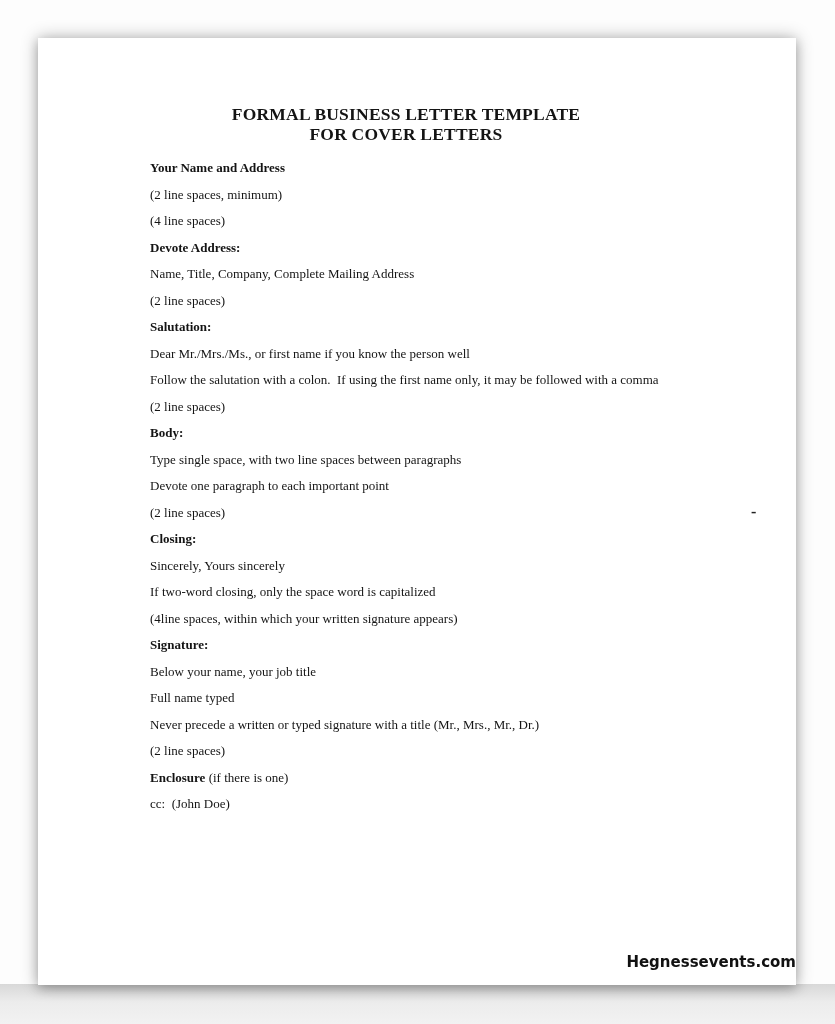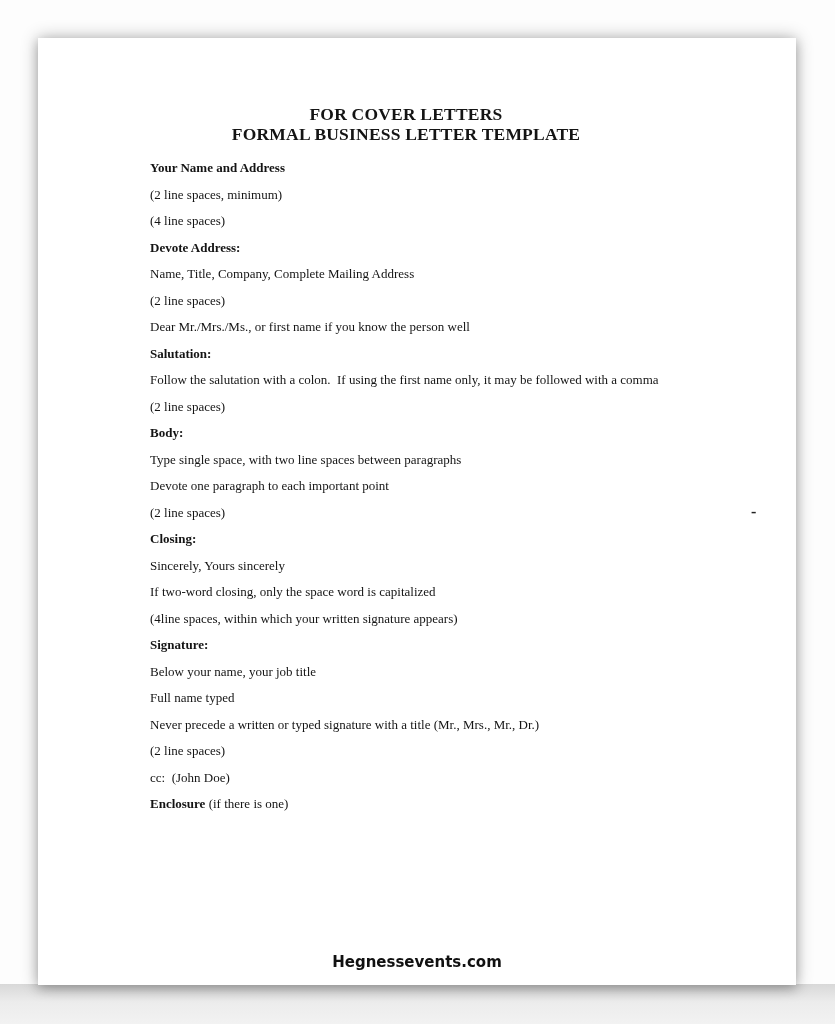--- a/index.html
+++ b/index.html
@@ -50,63 +50,63 @@
     left:713px; top:465px;
     font-size:16px;
     font-weight:bold;
     color:#222;
     font-family:"Liberation Serif", serif;
   }
   .footer {
     position:absolute;
     left:0; right:0;
     bottom:14px;
-    text-align:center;
+    text-align:right;
     font-family:"DejaVu Sans", sans-serif;
     font-weight:bold;
     font-size:15px;
     color:#111;
   }
 </style>
 </head>
 <body>
 
 <div class="bottom-shade"></div>
 
 <div class="sheet">
   <div class="content">
     <div class="doc-title">
+      <div>FORMAL BUSINESS LETTER TEMPLATE</div>
       <div>FOR COVER LETTERS</div>
-      <div>FORMAL BUSINESS LETTER TEMPLATE</div>
     </div>
     <div class="lines">
         <p class="line"><strong>Your Name and Address</strong></p>
         <p class="line"><span>(2 line spaces, minimum)</span></p>
         <p class="line"><span>(4 line spaces)</span></p>
         <p class="line"><strong>Devote Address:</strong></p>
         <p class="line"><span>Name, Title, Company, Complete Mailing Address</span></p>
         <p class="line"><span>(2 line spaces)</span></p>
+        <p class="line"><strong>Salutation:</strong></p>
         <p class="line"><span>Dear Mr./Mrs./Ms., or first name if you know the person well</span></p>
-        <p class="line"><strong>Salutation:</strong></p>
         <p class="line"><span>Follow the salutation with a colon.  If using the first name only, it may be followed with a comma</span></p>
         <p class="line"><span>(2 line spaces)</span></p>
         <p class="line"><strong>Body:</strong></p>
         <p class="line"><span>Type single space, with two line spaces between paragraphs</span></p>
         <p class="line"><span>Devote one paragraph to each important point</span></p>
         <p class="line"><span>(2 line spaces)</span></p>
         <p class="line"><strong>Closing:</strong></p>
         <p class="line"><span>Sincerely, Yours sincerely</span></p>
         <p class="line"><span>If two-word closing, only the space word is capitalized</span></p>
         <p class="line"><span>(4line spaces, within which your written signature appears)</span></p>
         <p class="line"><strong>Signature:</strong></p>
         <p class="line"><span>Below your name, your job title</span></p>
         <p class="line"><span>Full name typed</span></p>
         <p class="line"><span>Never precede a written or typed signature with a title (Mr., Mrs., Mr., Dr.)</span></p>
         <p class="line"><span>(2 line spaces)</span></p>
+        <p class="line"><strong>Enclosure</strong><span> (if there is one)</span></p>
         <p class="line"><span>cc:  (John Doe)</span></p>
-        <p class="line"><strong>Enclosure</strong><span> (if there is one)</span></p>
       </div>
   </div>
 
   <span class="stray-dash">-</span>
 
   <div class="footer">Hegnessevents.com</div>
 </div>
 
 </body></html>

